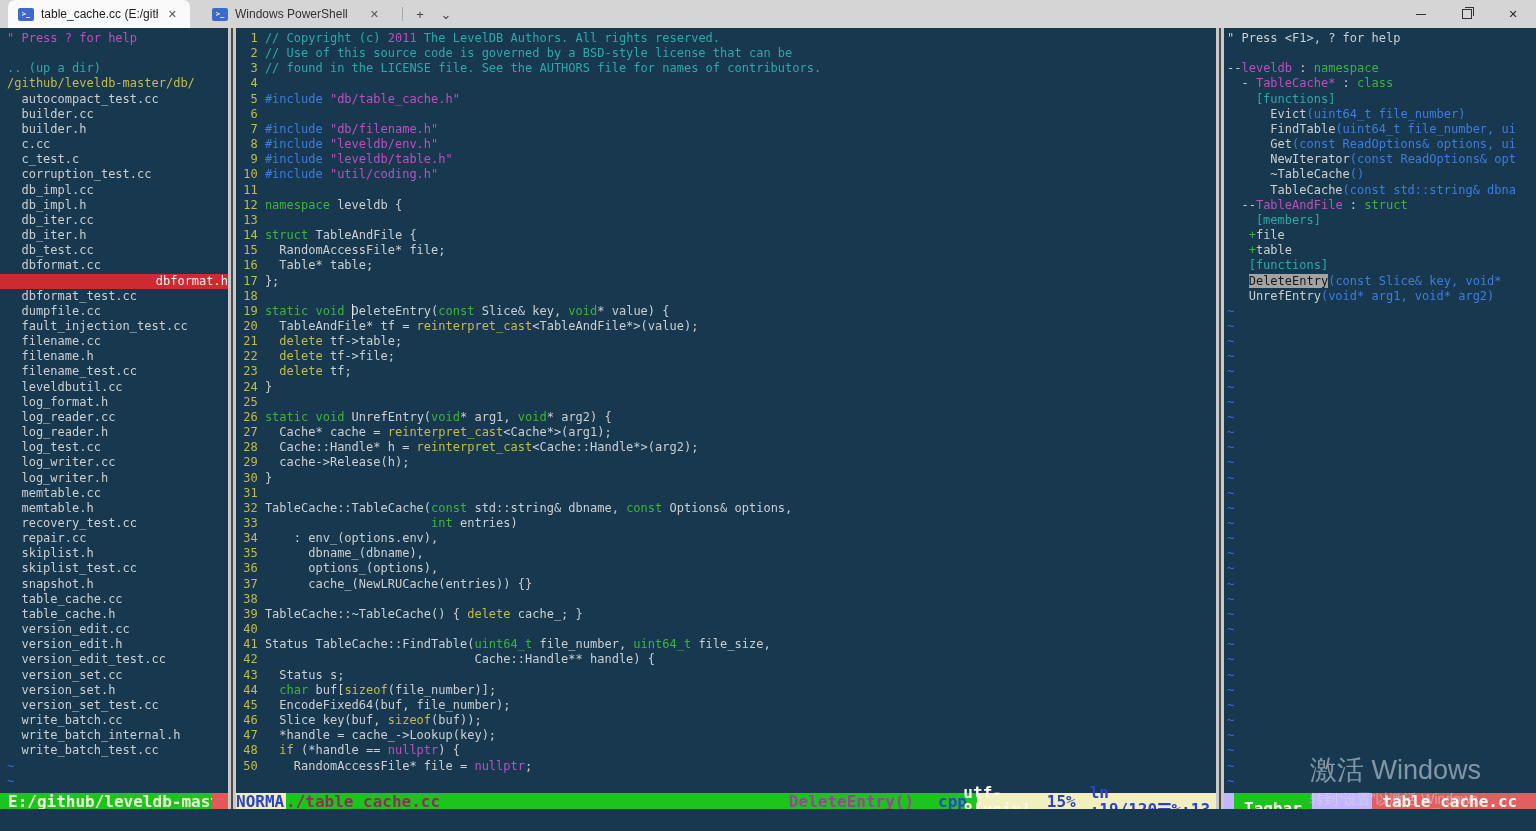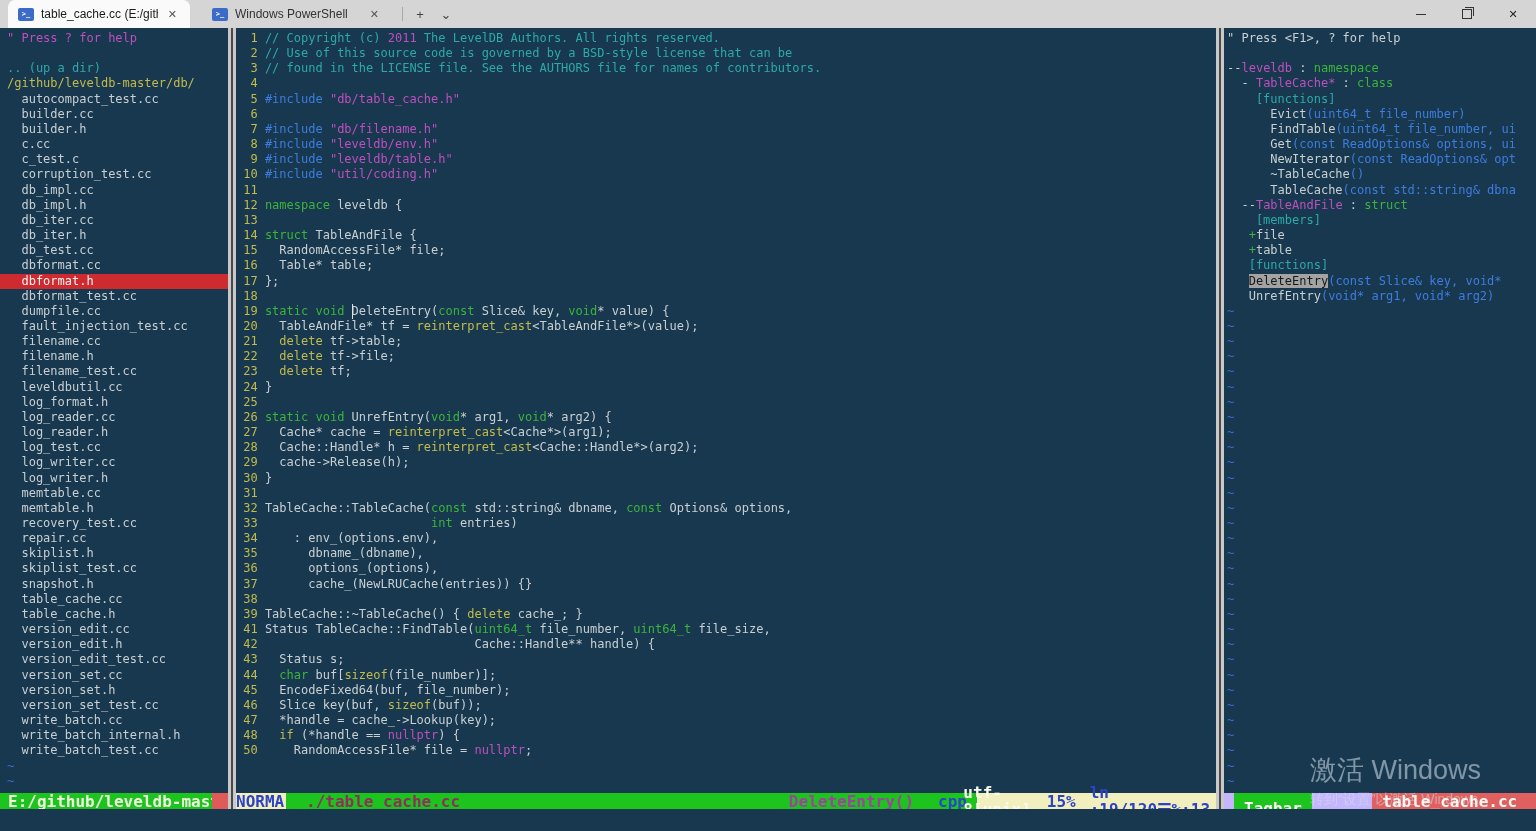--- a/index.html
+++ b/index.html
@@ -32,31 +32,31 @@
   .col-tag{flex:1;}
   .vsep{width:8px;background:linear-gradient(90deg,#C8C8C8 0 3px,#4A4A4A 3px 5px,#C8C8C8 5px 8px);}
   .pane{flex:1;overflow:hidden;position:relative;padding-top:3px;}
   .pane-tree{padding-left:7px;}
   .pane-tag{padding-left:3px;}
   .row{height:15.16px;line-height:15.16px;white-space:pre;}
   .lnum{display:inline-block;width:3ch;margin-right:1ch;text-align:right;color:#C2BB4D;}
   .t-w{color:#C9CFD2}.t-c{color:#2FA8A8}.t-y{color:#C2BB4D}.t-g{color:#3CB43C}
   .t-b{color:#3E7CDE}.t-m{color:#BE4FBE}.t-t{color:#3A6ED2}
   .t-hls{background:#a3a3a3;color:#181818;}
-  .row-hl{background:#CE2B30;margin-left:-7px;padding-left:7px;}
+  .row-hl{background:#CE2B30;margin-left:-7px;padding-left:7px;text-align:right;}
   .row-hl span{color:#F4F4F4;}
   .cursor{position:absolute;width:1.5px;height:15px;background:#E2E2E2;}
   
   .statusrow{height:16px;display:flex;font-weight:bold;font-size:16px;line-height:17px;background:#c4b5fd;}
   .seg-green{background:#1DC41D;color:#EFF5DF;}
   .seg-red-block{width:16px;background:#E05A5A;}
   .st-tree-path{flex:1;padding-left:8px;white-space:nowrap;overflow:hidden;}
   .seg-mode{width:50px;background:#F2EFBE;color:#2C42C8;text-align:center;}
   .seg-mid{flex:1;background:#1DC41D;display:flex;}
-  .st-file{color:#902D5E;padding-left:20px;}
+  .st-file{color:#902D5E;padding-left:0;}
   .st-func{color:#A23FA2;margin-left:auto;}
   .st-ft{color:#2946C6;margin-left:24px;margin-right:10px;}
   .seg-info{width:239px;background:#F2EFBE;color:#2C42C8;display:flex;align-items:center;justify-content:flex-end;}
   .st-enc{color:#FBF9EC;margin-right:16px;}
   .st-pct{margin-right:14px;}
   .st-pos{margin-right:6px;}
   .seg-gap{width:10px;}
   .seg-tagbar{background:#1DC41D;color:#FAFAF2;padding:7px 10px;margin-right:3px;}
   .seg-name{background:#52C5D5;color:#FAFAF2;padding:0 8px;margin-right:3px;margin-top:36px;}
   .seg-tagfile{flex:1;background:#E06060;color:#FAFAF2;padding-left:10px;}
@@ -196,20 +196,21 @@
             <div class="row"><span class="lnum">30</span><span class="t-w">}</span></div>
             <div class="row"><span class="lnum">31</span></div>
             <div class="row"><span class="lnum">32</span><span class="t-w">TableCache::TableCache(</span><span class="t-g">const</span><span class="t-w"> std::string&amp; dbname, </span><span class="t-g">const</span><span class="t-w"> Options&amp; options,</span></div>
             <div class="row"><span class="lnum">33</span><span class="t-w">                       </span><span class="t-g">int</span><span class="t-w"> entries)</span></div>
             <div class="row"><span class="lnum">34</span><span class="t-w">    : env_(options.env),</span></div>
             <div class="row"><span class="lnum">35</span><span class="t-w">      dbname_(dbname),</span></div>
             <div class="row"><span class="lnum">36</span><span class="t-w">      options_(options),</span></div>
             <div class="row"><span class="lnum">37</span><span class="t-w">      cache_(NewLRUCache(entries)) {}</span></div>
             <div class="row"><span class="lnum">38</span></div>
             <div class="row"><span class="lnum">39</span><span class="t-w">TableCache::~TableCache() { </span><span class="t-y">delete</span><span class="t-w"> cache_; }</span></div>
+            <div class="row"><span class="lnum">40</span></div>
             <div class="row"><span class="lnum">41</span><span class="t-w">Status TableCache::FindTable(</span><span class="t-g">uint64_t</span><span class="t-w"> file_number, </span><span class="t-g">uint64_t</span><span class="t-w"> file_size,</span></div>
             <div class="row"><span class="lnum">42</span><span class="t-w">                             Cache::Handle** handle) {</span></div>
             <div class="row"><span class="lnum">43</span><span class="t-w">  Status s;</span></div>
             <div class="row"><span class="lnum">44</span><span class="t-w">  </span><span class="t-g">char</span><span class="t-w"> buf[</span><span class="t-y">sizeof</span><span class="t-w">(file_number)];</span></div>
             <div class="row"><span class="lnum">45</span><span class="t-w">  EncodeFixed64(buf, file_number);</span></div>
             <div class="row"><span class="lnum">46</span><span class="t-w">  Slice key(buf, </span><span class="t-y">sizeof</span><span class="t-w">(buf));</span></div>
             <div class="row"><span class="lnum">47</span><span class="t-w">  *handle = cache_-&gt;Lookup(key);</span></div>
             <div class="row"><span class="lnum">48</span><span class="t-w">  </span><span class="t-y">if</span><span class="t-w"> (*handle == </span><span class="t-m">nullptr</span><span class="t-w">) {</span></div>
             <div class="row"><span class="lnum">50</span><span class="t-w">    RandomAccessFile* file = </span><span class="t-m">nullptr</span><span class="t-w">;</span></div>
             <div class="cursor" style="top: 275.88px; left: 115.52px;"></div>

